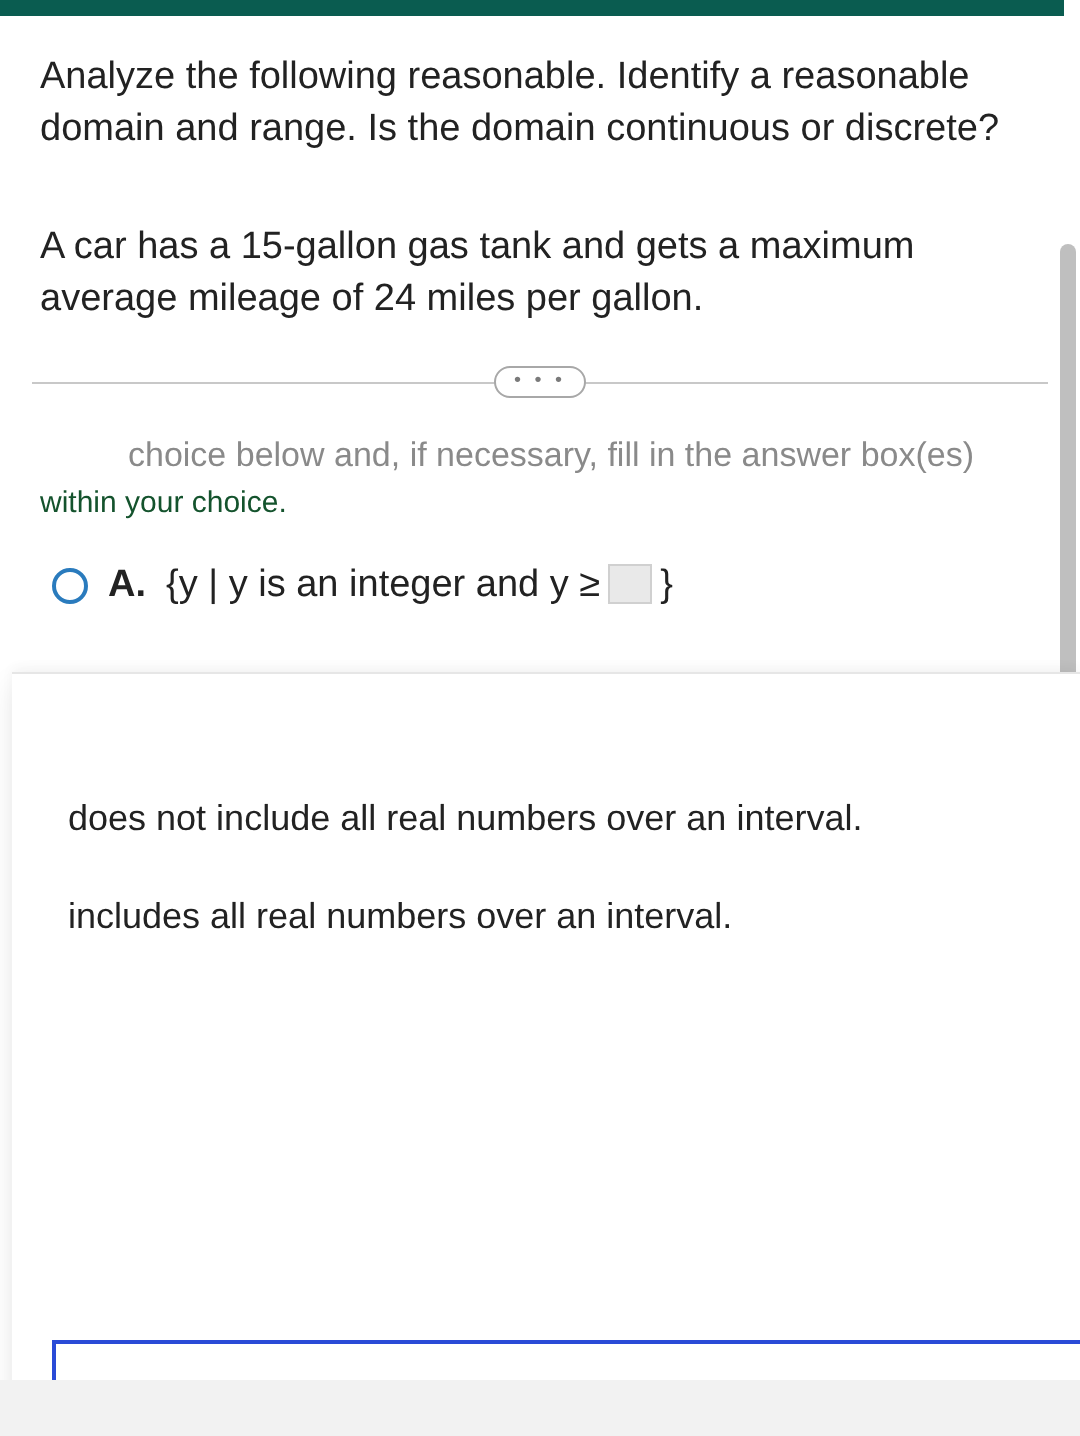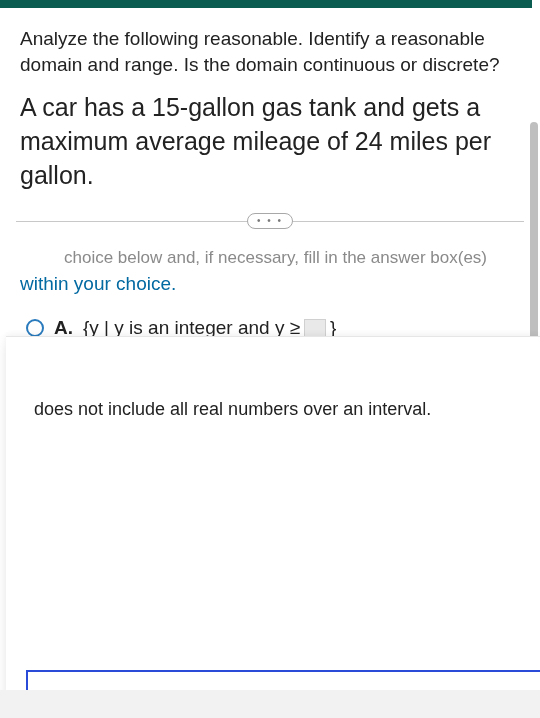--- a/index.html
+++ b/index.html
@@ -6,44 +6,44 @@
   html, body { width: 540px; height: 718px; font-family: Arial, Helvetica, sans-serif; background: #f0f0f0; }
   .frame {
     width: 540px; height: 718px; background: #fff; position: relative; overflow: hidden;
   }
   .topbar { height: 8px; background: #0a5c50; position: absolute; top: 0; left: 0; right: 8px; }
   .content { position: absolute; top: 8px; left: 0; right: 0; bottom: 0; background: #fff; }
   .question {
     padding: 18px 20px 10px 20px; font-size: 19px; line-height: 1.35; color: #222;
   }
   .scenario {
-    padding: 4px 20px 18px 20px; font-size: 25px; line-height: 1.35; color: #222;
+    padding: 4px 20px 18px 20px; font-size: 19px; line-height: 1.35; color: #222; margin-top: 20px;
   }
   .hr-wrap { position: relative; height: 22px; margin: 0 16px; }
   .hr-line { position: absolute; top: 10px; left: 0; right: 0; height: 1px; background: #c8c8c8; }
   .hr-pill {
     position: absolute; left: 50%; top: 2px; transform: translateX(-50%);
     width: 46px; height: 16px; border: 1px solid #a8a8a8; border-radius: 10px;
     background: #fff; display: flex; align-items: center; justify-content: center;
     color: #7a7a7a; font-size: 10px; letter-spacing: 2px;
   }
   .cutoff {
     padding: 14px 20px 4px 20px; color: #8a8a8a; font-size: 17px; line-height: 1.3;
     white-space: nowrap; overflow: hidden; margin-left: 44px;
   }
-  .within { padding: 0 20px 22px 20px; font-size: 19px; color: #0369a1; }
+  .within { padding: 0 20px 22px 20px; font-size: 15px; color: #14532d; }
   .option-row {
     display: flex; align-items: center; gap: 10px; padding: 0 20px 10px 26px;
     font-size: 19px; color: #222;
   }
   .radio {
     width: 18px; height: 18px; border: 2px solid #2a7bbd; border-radius: 50%; flex: 0 0 auto;
   }
   .option-label { font-weight: 700; color: #222; }
-  .option-text { display: flex; align-items: flex-end; gap: 4px; }
+  .option-text { display: flex; align-items: flex-start; gap: 4px; }
   .fillbox {
     display: inline-block; width: 22px; height: 20px; background: #e9e9e9; border: 1px solid #d0d0d0;
     vertical-align: middle;
   }
   .scrollbar {
     position: absolute; top: 114px; right: 2px; width: 8px; height: 520px;
     background: #bfbfbf; border-radius: 4px;
   }
   .dropdown-panel {
     position: absolute; left: 6px; right: 0; top: 328px; height: 384px;
@@ -93,20 +93,21 @@
         <span class="fillbox"></span>
         <span>}</span>
       </span>
     </div>
 
     <div class="scrollbar"></div>
 
     <div class="dropdown-panel">
       <div class="dropdown-inner">
         <div class="dd-item">does not include all real numbers over an interval.</div>
+        <div class="dd-item">includes all real numbers over an interval.</div>
       </div>
       <div class="answer-box-wrap">
         <div class="answer-box"></div>
       </div>
     </div>
 
     <div class="footer-gap"></div>
   </div>
 </div>
 

